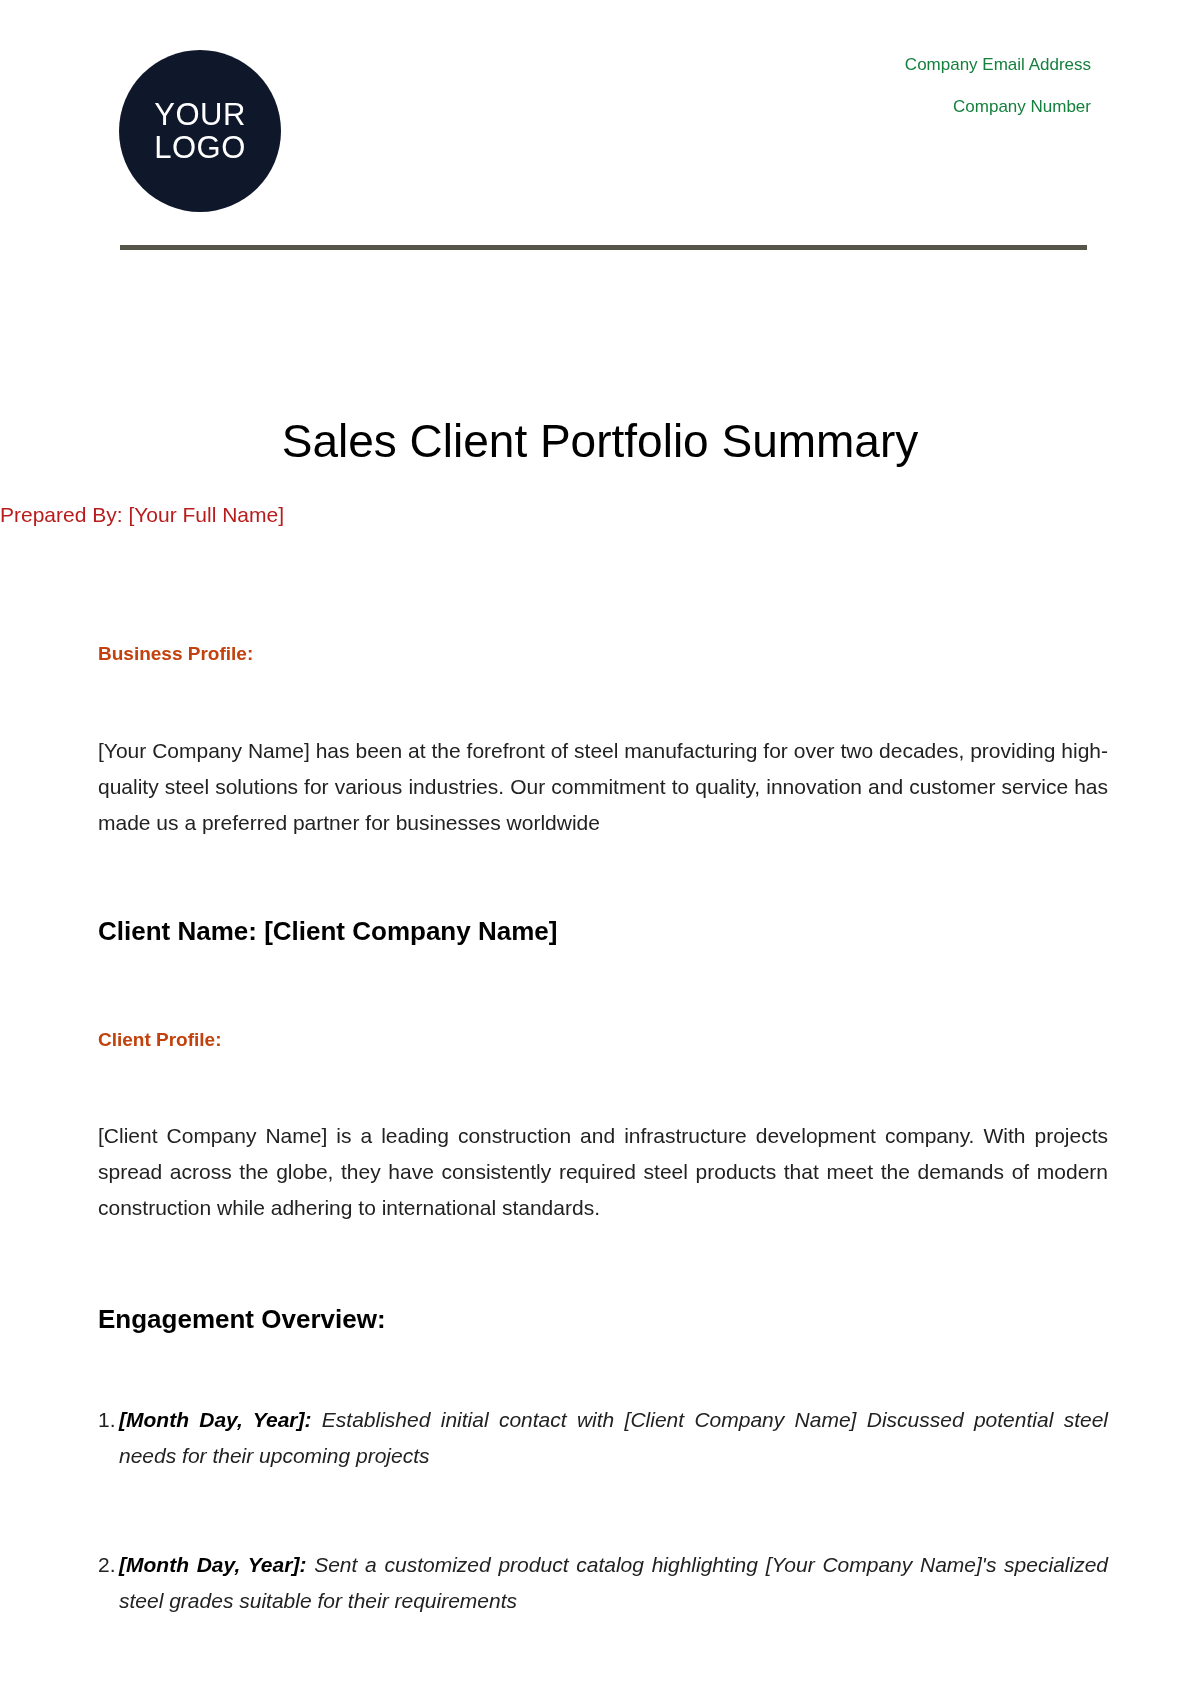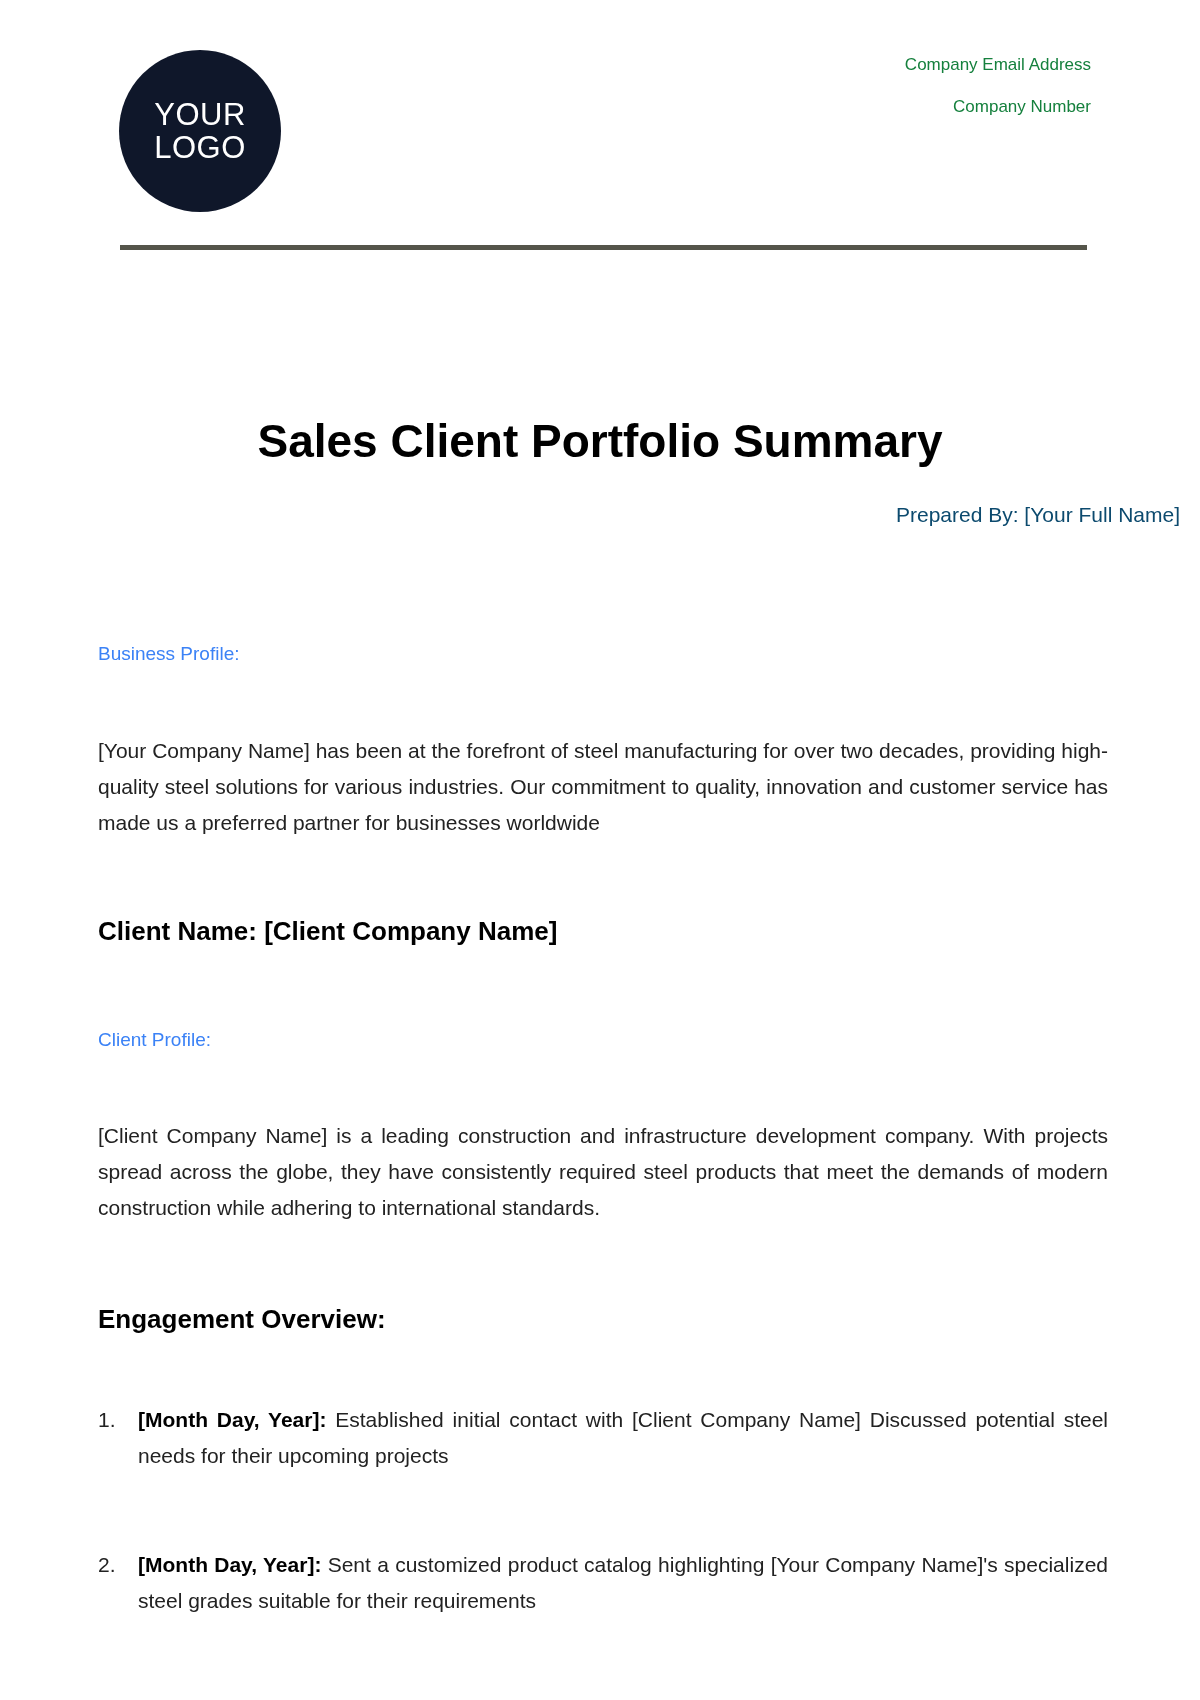--- a/index.html
+++ b/index.html
@@ -7,28 +7,28 @@
          font-family: "Liberation Sans", "DejaVu Sans", sans-serif; color: #111; }
   .abs { position: absolute; }
   .logo { left: 119px; top: 50px; width: 162px; height: 162px; border-radius: 50%;
           background: #0f172a; display: flex; flex-direction: column; align-items: center;
           justify-content: center; color: #fff; }
   .logo .l1 { font-size: 31px; font-weight: 300; letter-spacing: 0.5px; line-height: 33px; }
   .logo .l2 { font-size: 31px; font-weight: 400; letter-spacing: 0.5px; line-height: 33px; }
   .contact { right: 109px; top: 48px; text-align: right; font-size: 17px; color: #15803d; }
   .contact div { height: 42px; line-height: 34px; }
   .divider { left: 120px; top: 245px; width: 967px; height: 5px; background: #55554a; }
-  .title { left: 0; width: 1200px; top: 414px; text-align: center; font-size: 46px; font-weight: 700; color: #000; }
-  .prepared { left: 0; width: 1180px; top: 503px; text-align: right; font-size: 21px; color: #0c4a6e; }
-  .h-small { font-size: 19px; font-weight: 400; color: #3b82f6; }
+  .title { left: 0; width: 1200px; top: 414px; text-align: center; font-size: 46px; font-weight: 400; color: #000; }
+  .prepared { left: 0; width: 1180px; top: 503px; text-align: left; font-size: 21px; color: #b91c1c; }
+  .h-small { font-size: 19px; font-weight: 700; color: #c2410c; }
   .para { left: 98px; width: 1010px; font-size: 21px; line-height: 36px; text-align: justify; color: #222; }
   .h-med { font-size: 26px; font-weight: 700; color: #000; }
   .item { left: 98px; width: 1010px; font-size: 21px; line-height: 36px; color: #222; text-align: justify; }
   .item .num { position: absolute; left: 0; top: 0; }
-  .item .body { margin-left: 40px; display: block; }
+  .item .body { margin-left: 21px; display: block; font-style: italic; }
   .item b { color: #000; }
 </style>
 </head>
 <body>
 
 <div class="abs logo">
   <span class="l1">YOUR</span>
   <span class="l2">LOGO</span>
 </div>
 

